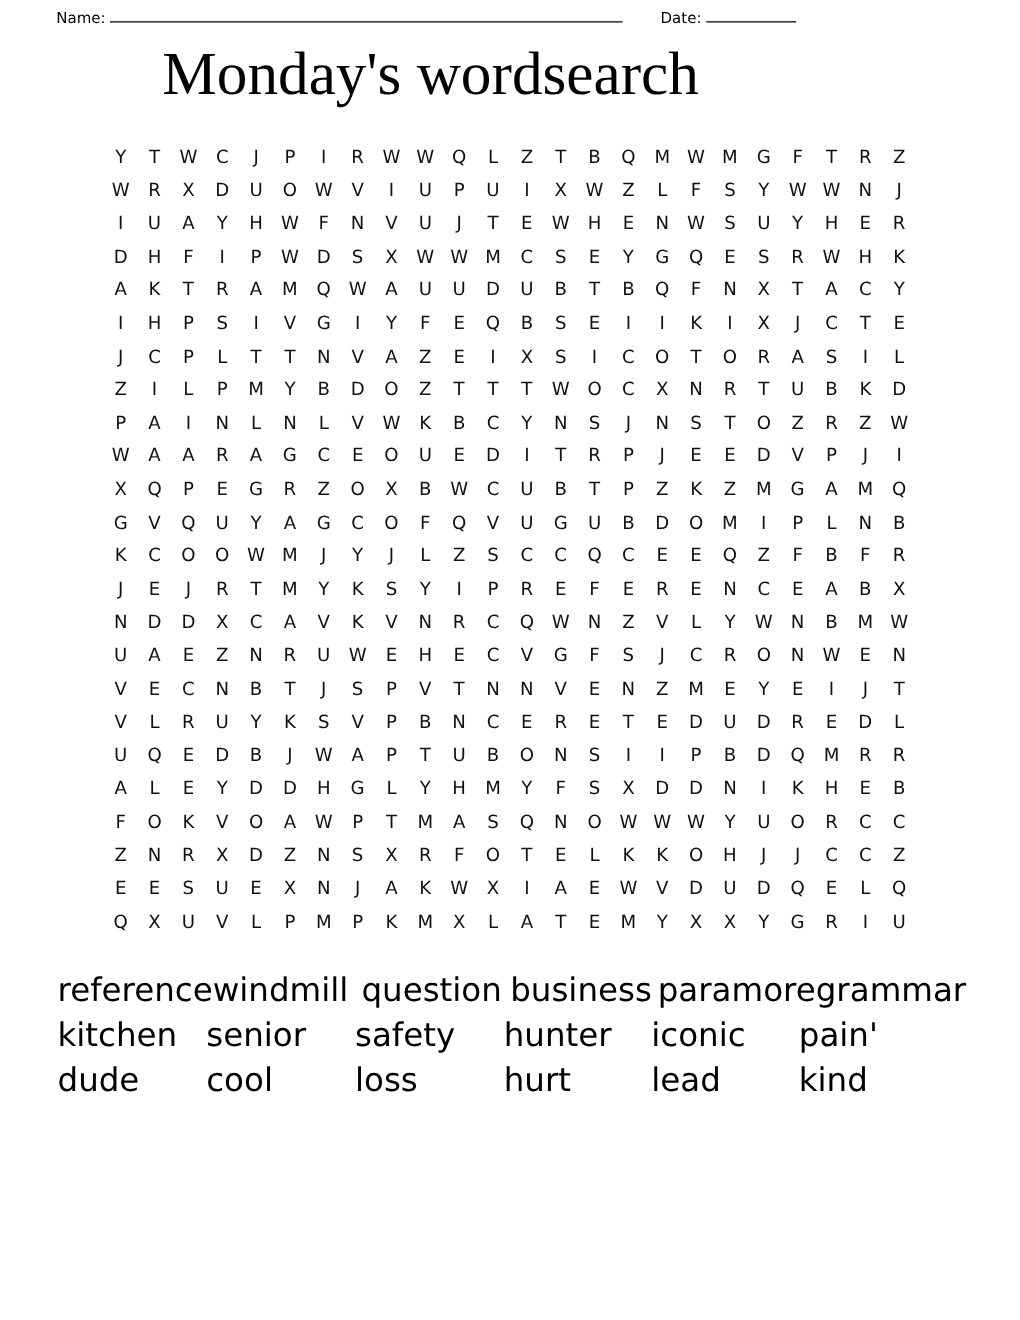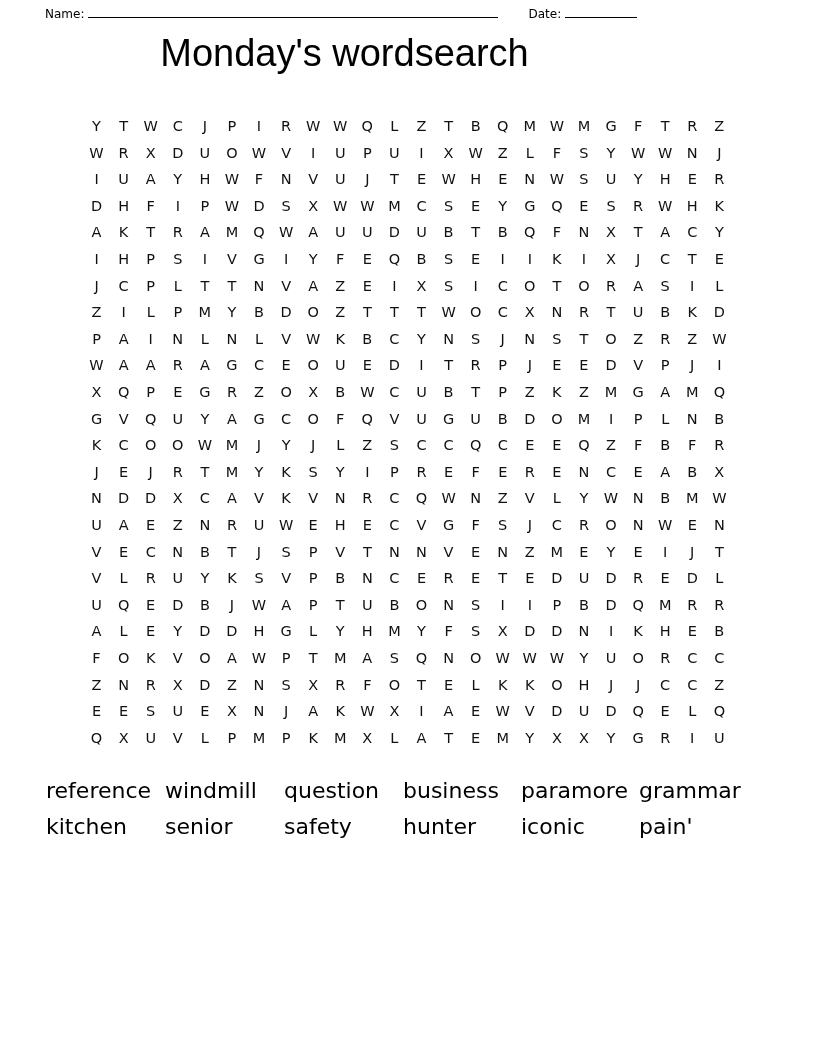--- a/index.html
+++ b/index.html
@@ -51,22 +51,22 @@
     margin-left: 4px;
   }
 
   
   .puzzle-title {
     position: absolute;
     left: 0;
     top: 34px;
     width: 689px;
     text-align: center;
-    font-family: Liberation Sans, sans-serif;
-    font-size: 38px;
+    font-family: Liberation Serif, serif;
+    font-size: 49px;
     font-weight: 400;
     letter-spacing: 0px;
     line-height: 1.0;
     white-space: nowrap;
   }
 
   
   .grid-wrap {
     position: absolute;
     left: 83px;
@@ -94,21 +94,21 @@
     top: 780px;
     width: 724px;
   }
   .word-row {
     display: flex;
     height: 36px;
     align-items: baseline;
   }
   .word-cell {
     font-family: "DejaVu Sans", sans-serif;
-    font-size: 22px;
+    font-size: 26px;
     line-height: 1;
     white-space: nowrap;
   }
   .word-cell.c0 { flex: 0 0 119px; }
   .word-cell.c1 { flex: 0 0 119px; }
   .word-cell.c2 { flex: 0 0 119px; }
   .word-cell.c3 { flex: 0 0 118px; }
   .word-cell.c4 { flex: 0 0 118px; }
   .word-cell.c5 { flex: 0 0 118px; }
 </style>
@@ -761,13 +761,21 @@
       <span class="word-cell c5">grammar</span>
     </div>
     <div class="word-row">
       <span class="word-cell c0">kitchen</span>
       <span class="word-cell c1">senior</span>
       <span class="word-cell c2">safety</span>
       <span class="word-cell c3">hunter</span>
       <span class="word-cell c4">iconic</span>
       <span class="word-cell c5">pain'</span>
     </div>
+    <div class="word-row">
+      <span class="word-cell c0">dude</span>
+      <span class="word-cell c1">cool</span>
+      <span class="word-cell c2">loss</span>
+      <span class="word-cell c3">hurt</span>
+      <span class="word-cell c4">lead</span>
+      <span class="word-cell c5">kind</span>
+    </div>
   </div>
 
 </body></html>

